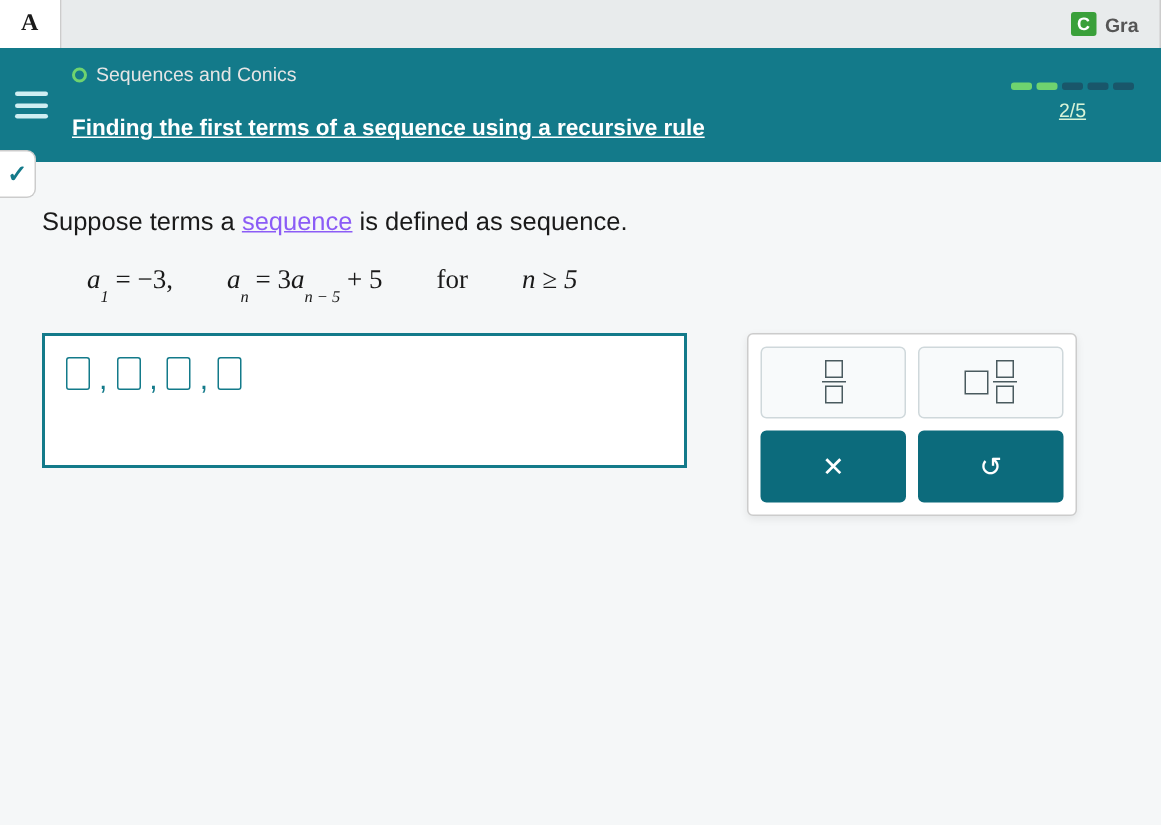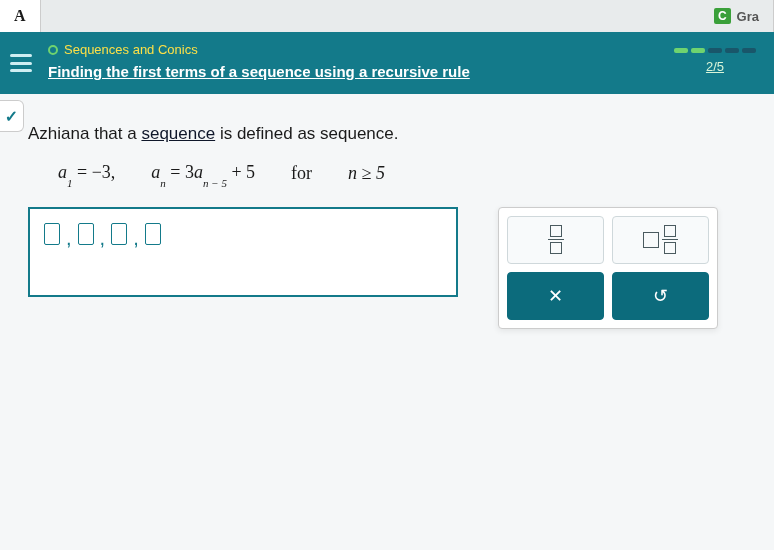--- a/index.html
+++ b/index.html
@@ -66,25 +66,25 @@
   }
   .hamburger span {
     height: 3px;
     background: #cfeef2;
     border-radius: 2px;
     display: block;
   }
   .topic-text { flex: 1; }
   .topic-line1 {
     font-size: 13px;
-    color: #fde047;
+    color: #e5e5e5;
     display: flex;
     align-items: center;
     gap: 6px;
-    margin-bottom: 6px;
+    margin-bottom: 20px;
   }
   .topic-line1 .dot {
     width: 10px; height: 10px; border: 2px solid #6fd36f; border-radius: 50%;
   }
   .topic-line2 { font-size: 15px; font-weight: 700; text-decoration: underline; }
   .progress-block {
     text-align: center;
     font-size: 13px;
     color: #d8f4d8;
     min-width: 60px;
@@ -115,31 +115,31 @@
     color: #137a8a;
     font-size: 16px;
     font-weight: 800;
   }
 
   .content {
     padding: 30px 28px 10px 28px;
     color: #1a1a1a;
   }
   .prompt1 { font-size: 17px; margin-bottom: 18px; }
-  .seq-link { text-decoration: underline; text-decoration-style: solid; color: #0f172a; cursor: pointer; }
+  .seq-link { text-decoration: underline; text-decoration-style: solid; color: #8b5cf6; cursor: pointer; }
 
   .math {
     font-family: 'Times New Roman', serif;
     font-style: italic;
     font-size: 18px;
     padding: 0 10px 0 30px;
     margin-bottom: 22px;
     display: flex;
     gap: 36px;
-    align-items: center;
+    align-items: flex-start;
   }
   .sub { font-size: 11px; vertical-align: sub; font-style: italic; position: relative; top: 4px; }
   .upright { font-style: normal; }
 
   .prompt2 { font-size: 17px; margin-bottom: 20px; }
 
   .work-row { display: flex; gap: 40px; align-items: flex-start; }
   .answer-box {
     border: 2px solid #137a8a;
     width: 430px;
@@ -221,21 +221,21 @@
       <span class="dash"></span>
     </div>
     <span>2/5</span>
   </div>
 </div>
 
 <div class="check-tab">✓</div>
 
 <div class="content">
   <p class="prompt1">
-    <span>Azhiana that a </span><span class="seq-link">sequence</span><span> is defined as sequence.</span>
+    <span>Suppose terms a </span><span class="seq-link">sequence</span><span> is defined as sequence.</span>
   </p>
 
   <div class="math">
     <span>
       <span>a</span><span class="sub">1</span><span class="upright"> = −3,</span>
     </span>
     <span>
       <span>a</span><span class="sub">n</span><span class="upright"> = 3</span><span>a</span><span class="sub">n − 5</span><span class="upright"> + 5</span>
     </span>
     <span class="upright">for</span>

